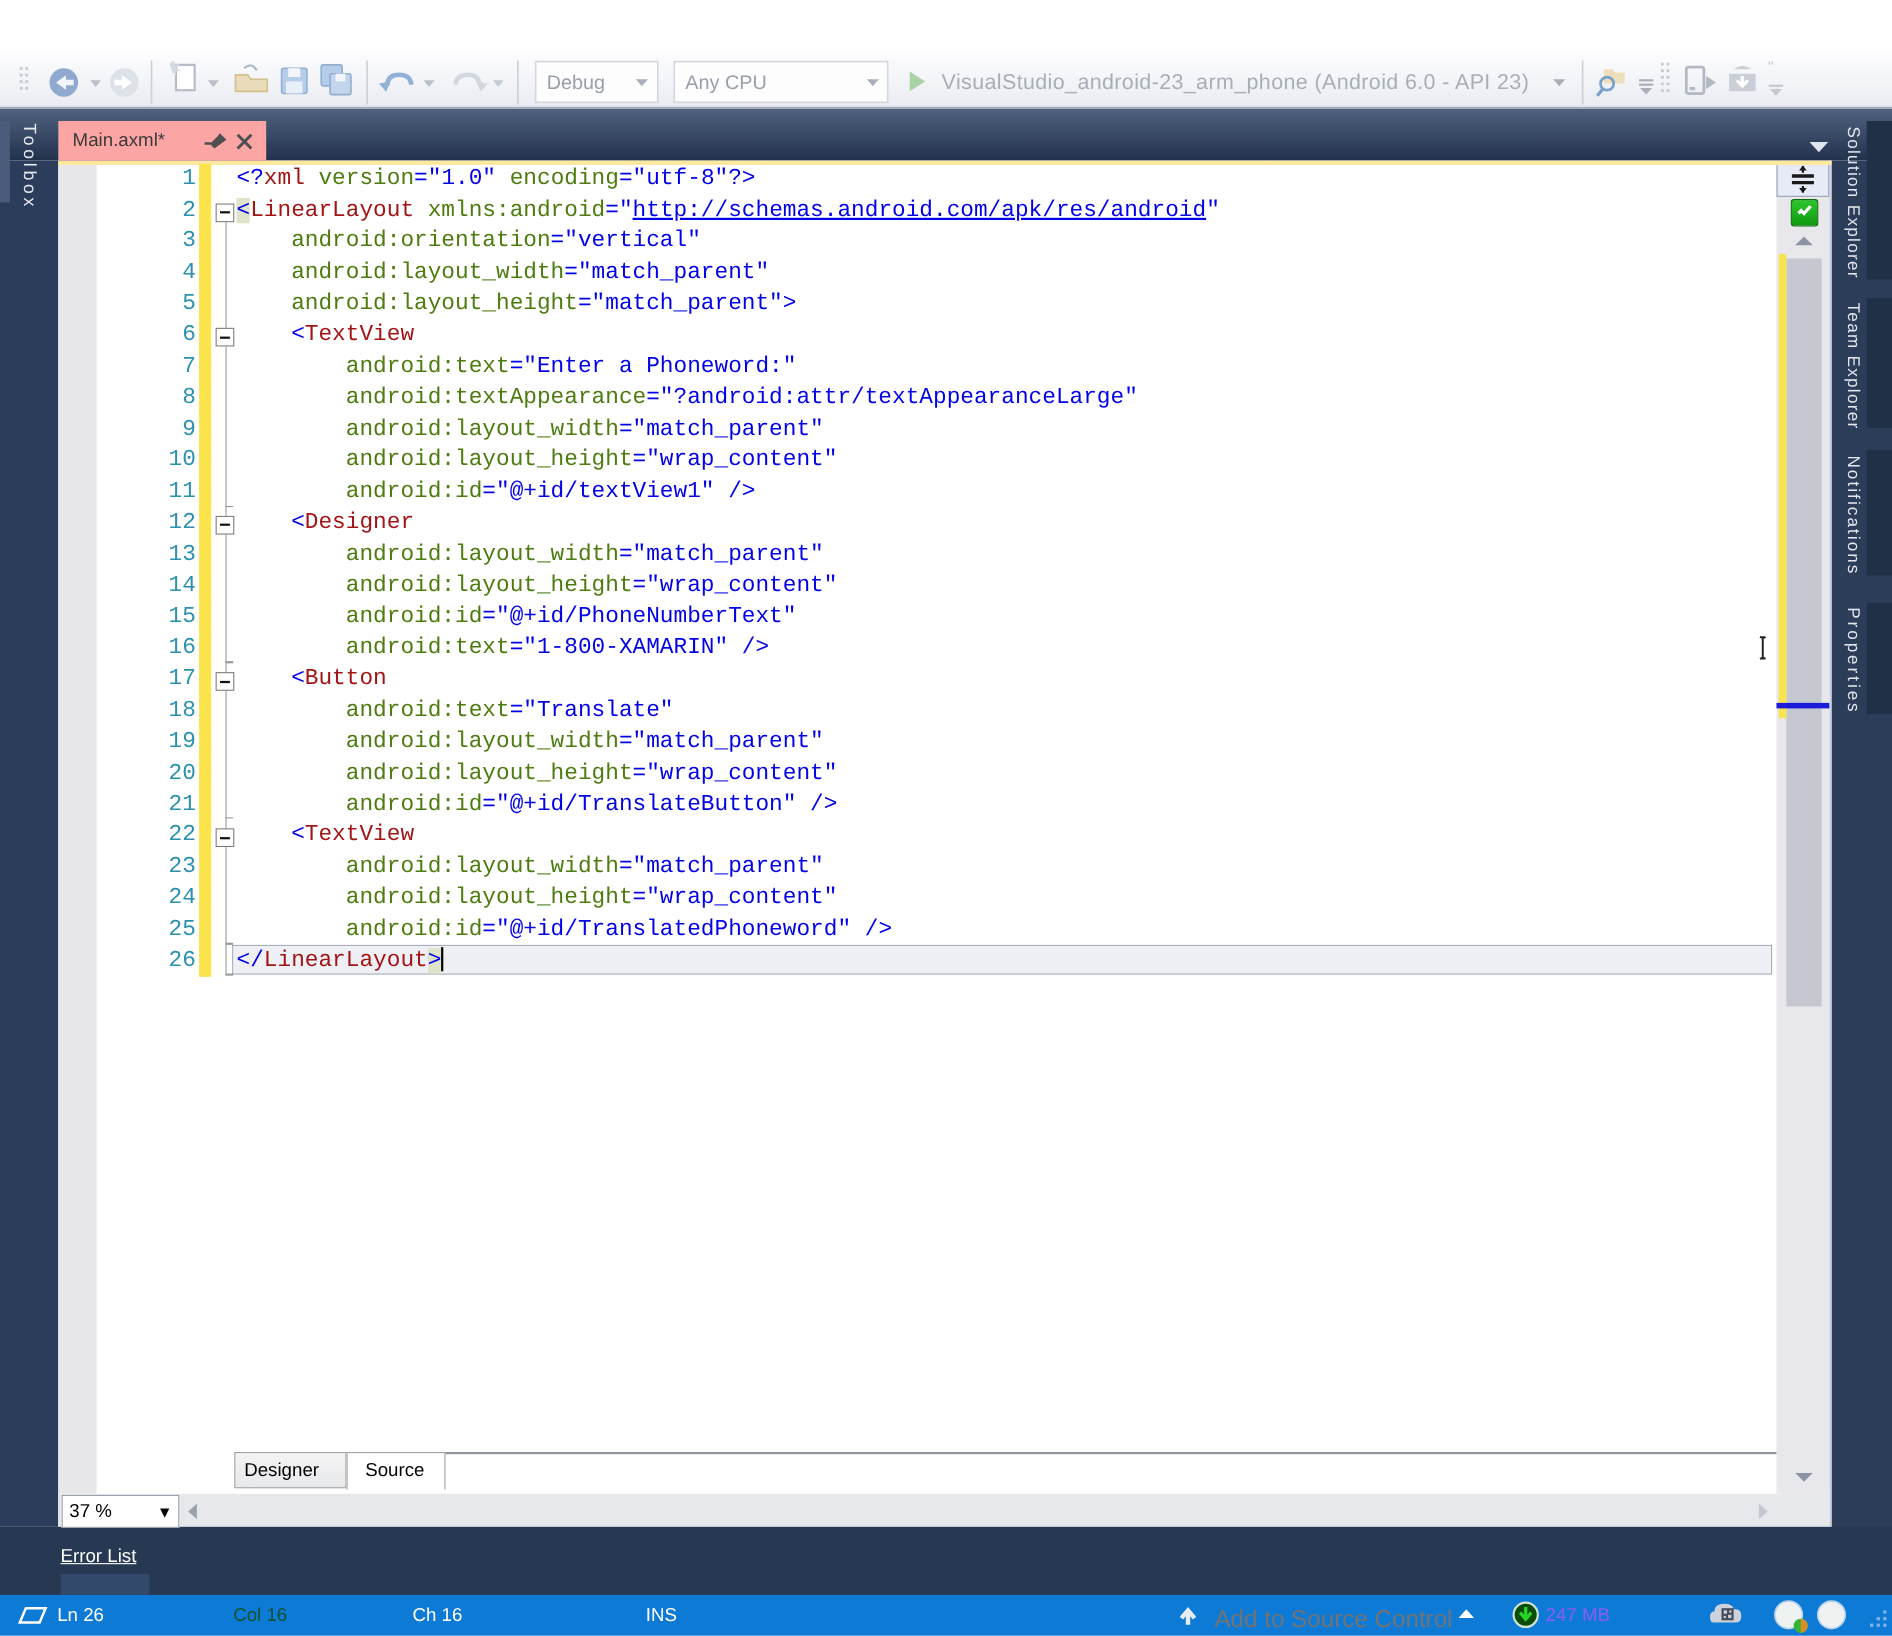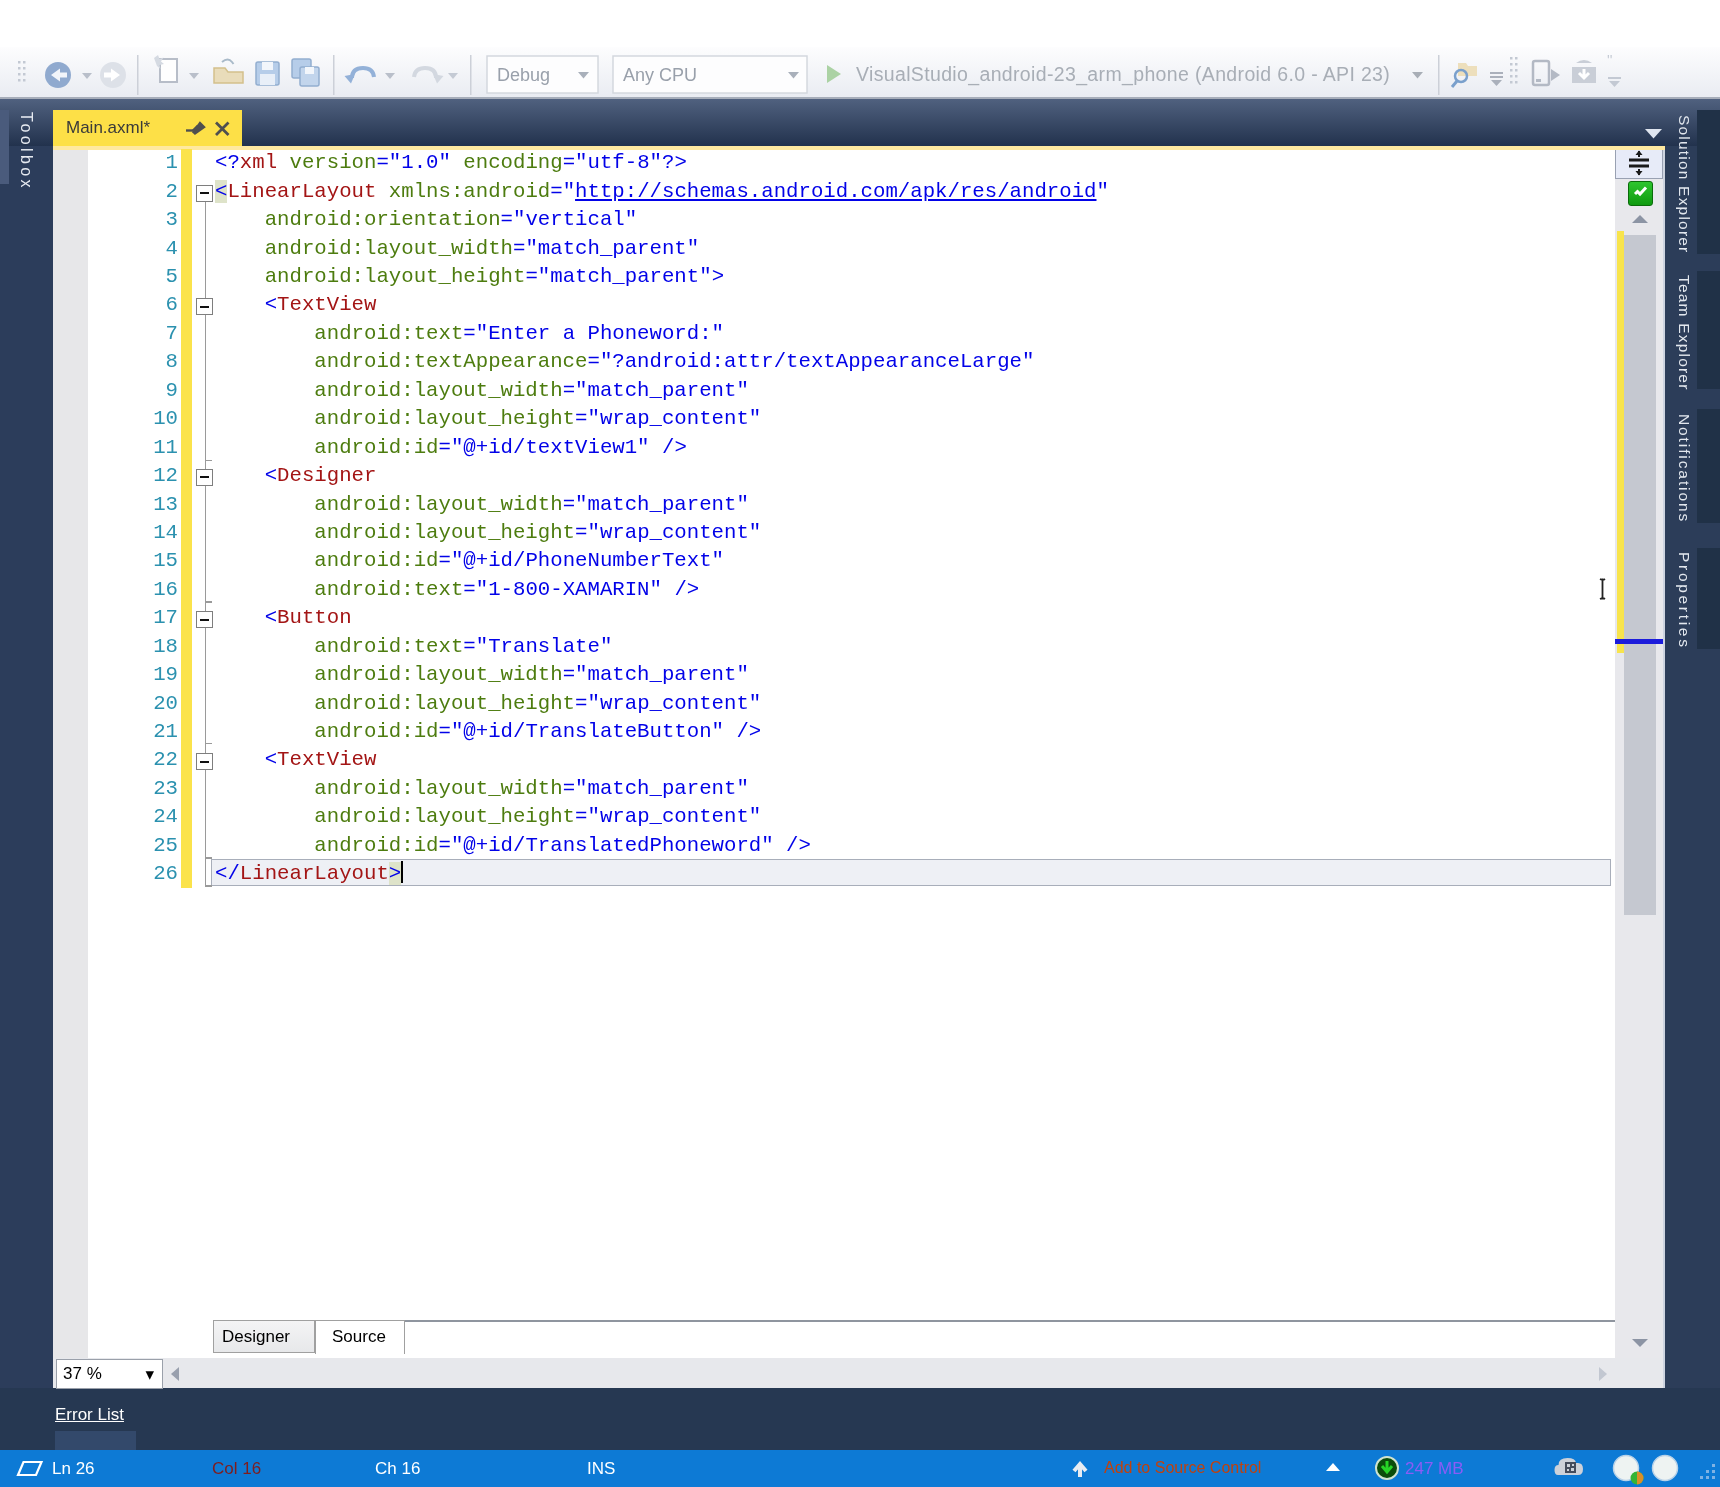--- a/index.html
+++ b/index.html
@@ -2,21 +2,21 @@
 <html><head>
 <meta charset="utf-8">
 <style>
   html,body{margin:0;padding:0;width:1720px;height:1487px;overflow:hidden;background:#fff;
     font-family:"Liberation Sans",sans-serif;}
   .abs{position:absolute;}
   
   #toolbar{left:0;top:47px;width:1720px;height:50px;background:linear-gradient(#fdfdfe,#e9ecf2);border-bottom:2px solid #a6adb9;}
   #navstrip{left:0;top:99px;width:1720px;height:47px;background:linear-gradient(#50617f,#22324d);}
   #yline{left:53px;top:146px;width:1612px;height:3.5px;background:#ffe9a0;}
-  #tab{left:53px;top:110px;width:189px;height:36px;background:#fde047;color:#3a3a3a;font-size:17px;}
+  #tab{left:53px;top:110px;width:189px;height:36px;background:#fca5a5;color:#3a3a3a;font-size:17px;}
   #tab .txt{position:absolute;left:13px;top:8px;}
   #toolboxblock{left:0;top:110px;width:9px;height:74px;background:#4a5b7c;}
   #toolboxtxt{left:17px;top:112px;color:#e6eaf1;font-size:16px;letter-spacing:3.4px;writing-mode:vertical-rl;}
   #leftcol{left:0;top:146px;width:53px;height:1242px;background:#2c3d5b;}
   #rightpanel{left:1665px;top:146px;width:55px;height:1304px;background:#2c3d59;}
   #indmargin{left:53px;top:149px;width:35px;height:1209px;background:#e7e7e9;}
   #editor{left:88px;top:149px;width:1527px;height:1209px;background:#fff;}
   #vtrack{left:1615px;top:149px;width:48px;height:1209px;background:#e8e8ec;}
   #vborder{left:1663px;top:146px;width:2px;height:1242px;background:#cdd4e0;}
   #hrow{left:53px;top:1358px;width:1610px;height:30px;background:#e7e8ec;}
@@ -302,24 +302,24 @@
 <div class="rtabdark" style="top:548px;height:101px;"></div>
 <div class="vtxt" style="top:115px;">Solution Explorer</div>
 <div class="vtxt" style="top:275px;">Team Explorer</div>
 <div class="vtxt" style="top:414px;letter-spacing:1.9px;">Notifications</div>
 <div class="vtxt" style="top:552px;letter-spacing:2.7px;">Properties</div>
 
 <div class="abs" style="left:55px;top:1405px;color:#fff;font-size:17px;text-decoration:underline;">Error List</div>
 <div class="abs" style="left:55px;top:1431px;width:81px;height:19px;background:#33496b;"></div>
 
 <div class="abs" style="left:52px;top:1459px;color:#fff;font-size:17px;">Ln 26</div>
-<div class="abs" style="left:212px;top:1459px;color:#7f1d1d;font-size:17px;">Col 16</div>
+<div class="abs" style="left:212px;top:1459px;color:#14532d;font-size:17px;">Col 16</div>
 <div class="abs" style="left:375px;top:1459px;color:#fff;font-size:17px;">Ch 16</div>
 <div class="abs" style="left:587px;top:1459px;color:#fff;font-size:17px;">INS</div>
-<div class="abs" style="left:1104px;top:1459px;color:#c2410c;font-size:16px;text-align:right;">Add to Source Control</div>
+<div class="abs" style="left:1104px;top:1459px;color:#737373;font-size:22px;text-align:right;">Add to Source Control</div>
 <div class="abs" style="left:1405px;top:1459px;color:#8b5cf6;font-size:17px;">247 MB</div>
 <svg class="abs" style="left:0;top:1450px;" width="1720" height="37" viewBox="0 0 1720 37">
 
   <path d="M18 25 l5.5 -13 h18 l-5.5 13 z" fill="none" stroke="#fff" stroke-width="2.2"></path>
 
   <path d="M1080 27 v-12 m-6 6 l6 -7 l6 7" stroke="#e8ecf2" stroke-width="4" fill="none"></path>
 
   <path d="M1326 21 l7 -8 l7 8 z" fill="#fff"></path>
 
   <circle cx="1387" cy="18" r="11" fill="#0b4d0b" stroke="#cfe3cf" stroke-width="2"></circle>

